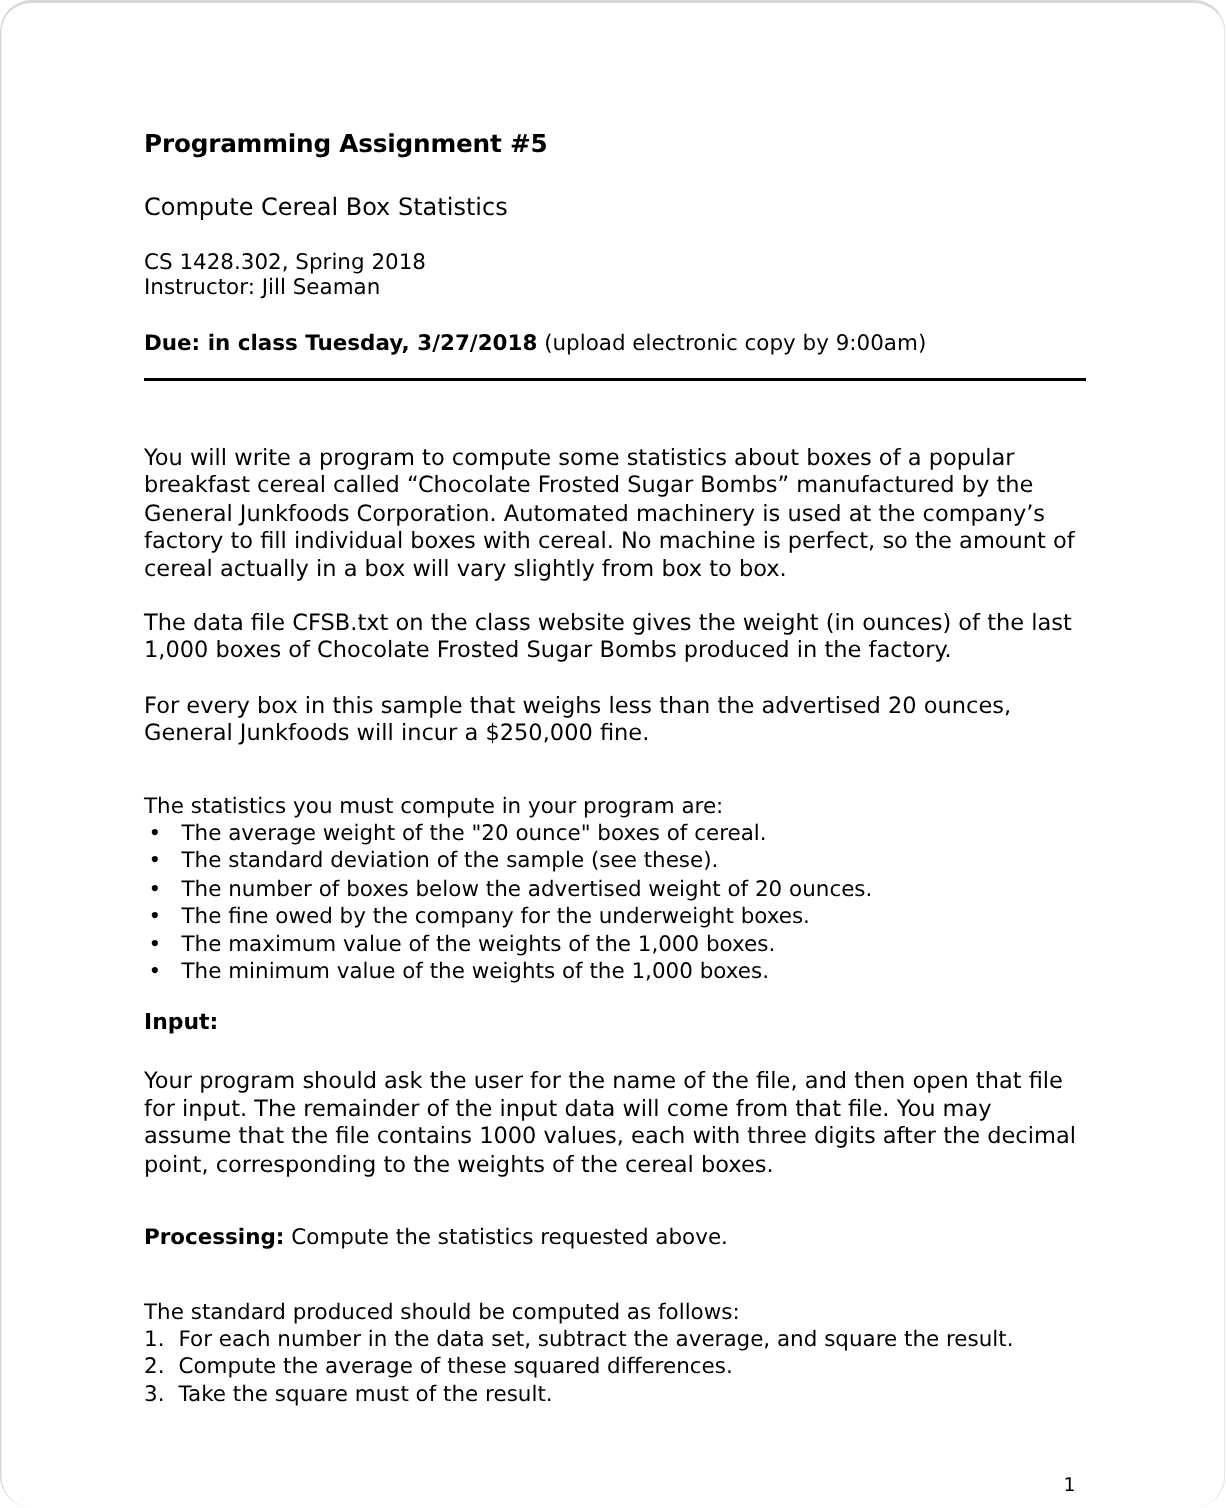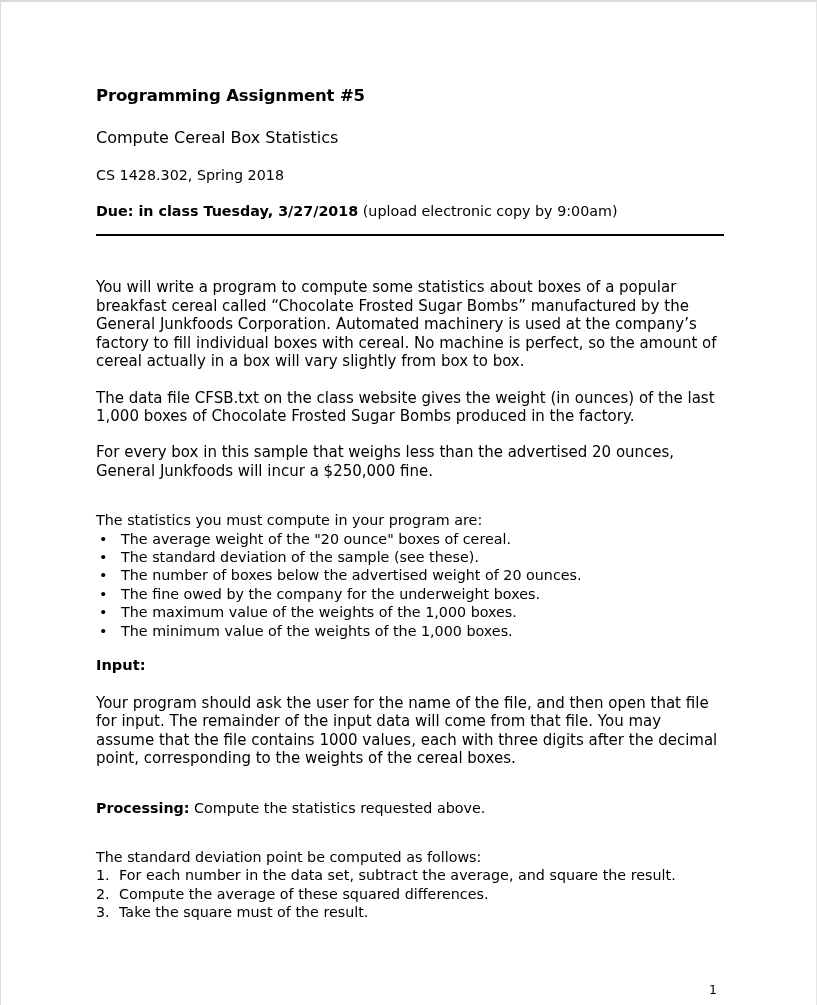--- a/index.html
+++ b/index.html
@@ -13,20 +13,21 @@
   #page {
     position: relative;
     width: 817px;
     height: 1005px;
     background: #ffffff;
     box-sizing: border-box;
     border-top: 2px solid #d9d9d9;
     border-left: 1px solid #d9d9d9;
     border-right: 1px solid #e6e6e6;
     overflow: hidden;
+    border-radius: 21px;
   }
   #sheet {
     position: absolute;
     left: 95px;
     top: 84px;
     width: 628px;
     color: #000000;
   }
   .doc-title {
     font-size: 16.5px;
@@ -135,20 +136,21 @@
 
     <div class="doc-title">Programming Assignment #5</div>
 
     <div class="spacer-22"></div>
 
     <div class="doc-subtitle">Compute Cereal Box Statistics</div>
 
     <div class="spacer-20"></div>
 
     <div class="meta-line">CS 1428.302, Spring 2018</div>
+    <div class="meta-line">Instructor: Jill Seaman</div>
 
     <div class="spacer-18"></div>
 
     <div class="due-line"><span class="due-strong">Due: in class Tuesday, 3/27/2018</span><span> (upload electronic copy by 9:00am)</span></div>
 
     <div class="spacer-14"></div>
 
     <div class="rule"></div>
 
     <div class="spacer-22"></div>
@@ -186,21 +188,21 @@
     <div class="spacer-20"></div>
 
     <p class="body">Your program should ask the user for the name of the file, and then open that file for input.  The remainder of the input data will come from that file.  You may assume that the file contains 1000 values, each with three digits after the decimal point, corresponding to the weights of the cereal boxes.</p>
 
     <div class="spacer-18"></div>
 
     <div class="lead-line"><span class="proc-label">Processing:</span><span>  Compute the statistics requested above.</span></div>
 
     <div class="spacer-18"></div>
 
-    <div class="lead-line">The standard deviation point be computed as follows:</div>
+    <div class="lead-line">The standard produced should be computed as follows:</div>
 
     <ol class="numbered">
       <li><span class="num">1.</span><span>For each number in the data set, subtract the average, and square the result.</span></li>
       <li><span class="num">2.</span><span>Compute the average of these squared differences.</span></li>
       <li><span class="num">3.</span><span>Take the square must of the result.</span></li>
     </ol>
 
   </div>
 
   <div class="page-number">1</div>

